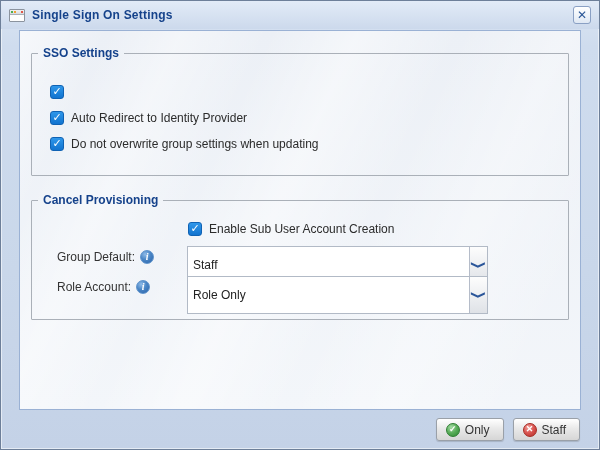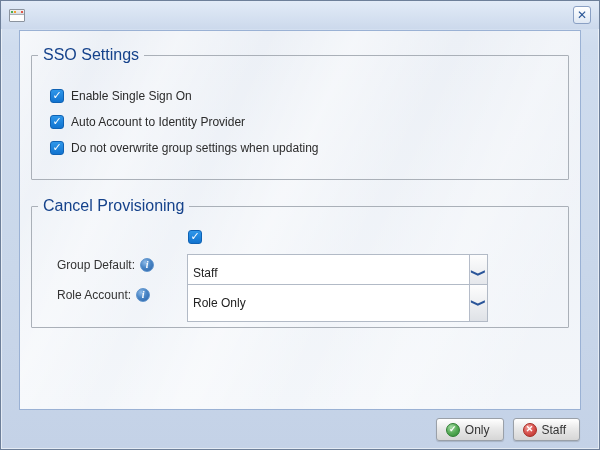--- a/index.html
+++ b/index.html
@@ -70,21 +70,21 @@
     box-sizing:border-box;
     padding:0 11px;
   }
   fieldset{
     border:1px solid #aab0b8;border-radius:1px;
     margin:0;padding:0 0 13px 0;
   }
   .fs-sso{margin-top:15px;}
   .fs-account{margin-top:17px;}
   legend{
-    font-weight:normal;color:#15428b;font-size:16px;
+    font-weight:bold;color:#15428b;font-size:12px;
     margin-left:6px;padding:0 5px;
   }
   
   .cb-row{
     display:flex;align-items:center;
     margin:11px 0 11px 18px;height:15px;cursor:default;
   }
   .cb-row.first{margin-top:24px;}
   .cb-row.subuser{margin:14px 0 10px 156px;}
   .checkbox{
@@ -155,59 +155,60 @@
     border:1px solid #a52a22;
   }
 </style>
 </head>
 <body>
 
 <div class="window">
 
   <div class="titlebar">
     <span class="win-icon"></span>
+    <span class="title">Single Sign On Settings</span>
     <span class="close-btn">
       <span class="glyph">✕</span>
     </span>
   </div>
 
   <div class="content">
 
     <fieldset class="fs-sso">
       <legend>SSO Settings</legend>
 
       <div class="cb-row first">
         <span class="checkbox">
             <span class="tick">✓</span>
           </span>
-        <span class="cb-label">Enable Single Sign On</span>
       </div>
 
       <div class="cb-row">
         <span class="checkbox">
             <span class="tick">✓</span>
           </span>
-        <span class="cb-label">Auto Account to Identity Provider</span>
+        <span class="cb-label">Auto Redirect to Identity Provider</span>
       </div>
 
       <div class="cb-row">
         <span class="checkbox">
             <span class="tick">✓</span>
           </span>
         <span class="cb-label">Do not overwrite group settings when updating</span>
       </div>
     </fieldset>
 
     <fieldset class="fs-account">
       <legend>Cancel Provisioning</legend>
 
       <div class="cb-row subuser">
         <span class="checkbox">
             <span class="tick">✓</span>
           </span>
+        <span class="cb-label">Enable Sub User Account Creation</span>
       </div>
 
       <div class="field-row">
         <span class="field-label">Group Default:</span>
         <span class="info-icon">i</span>
         <div class="select">
           <span class="select-value">Staff</span>
           <span class="select-trigger">
             <span class="chev">❯</span>
           </span>

